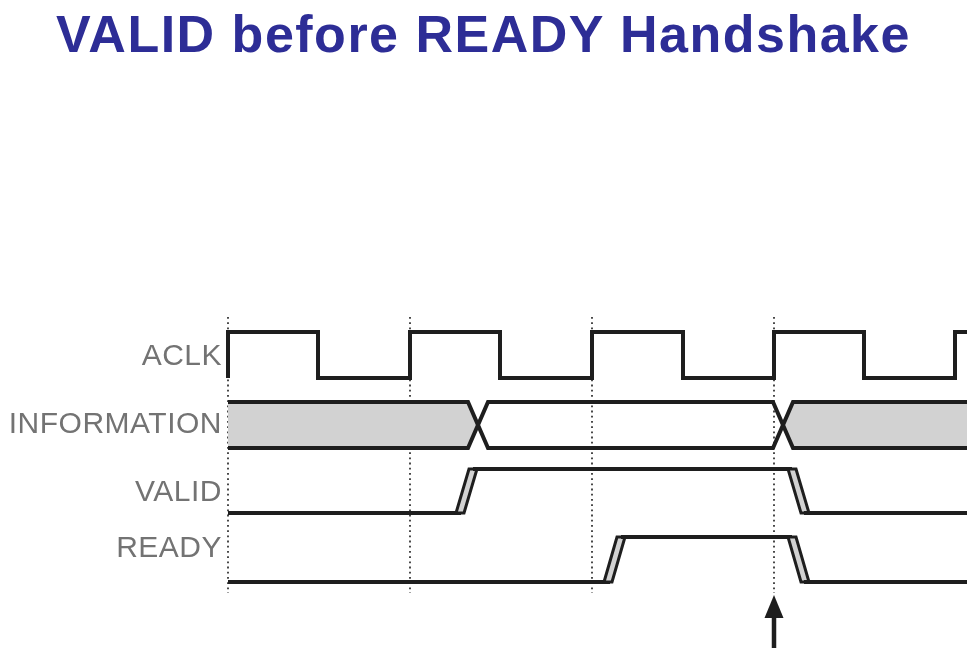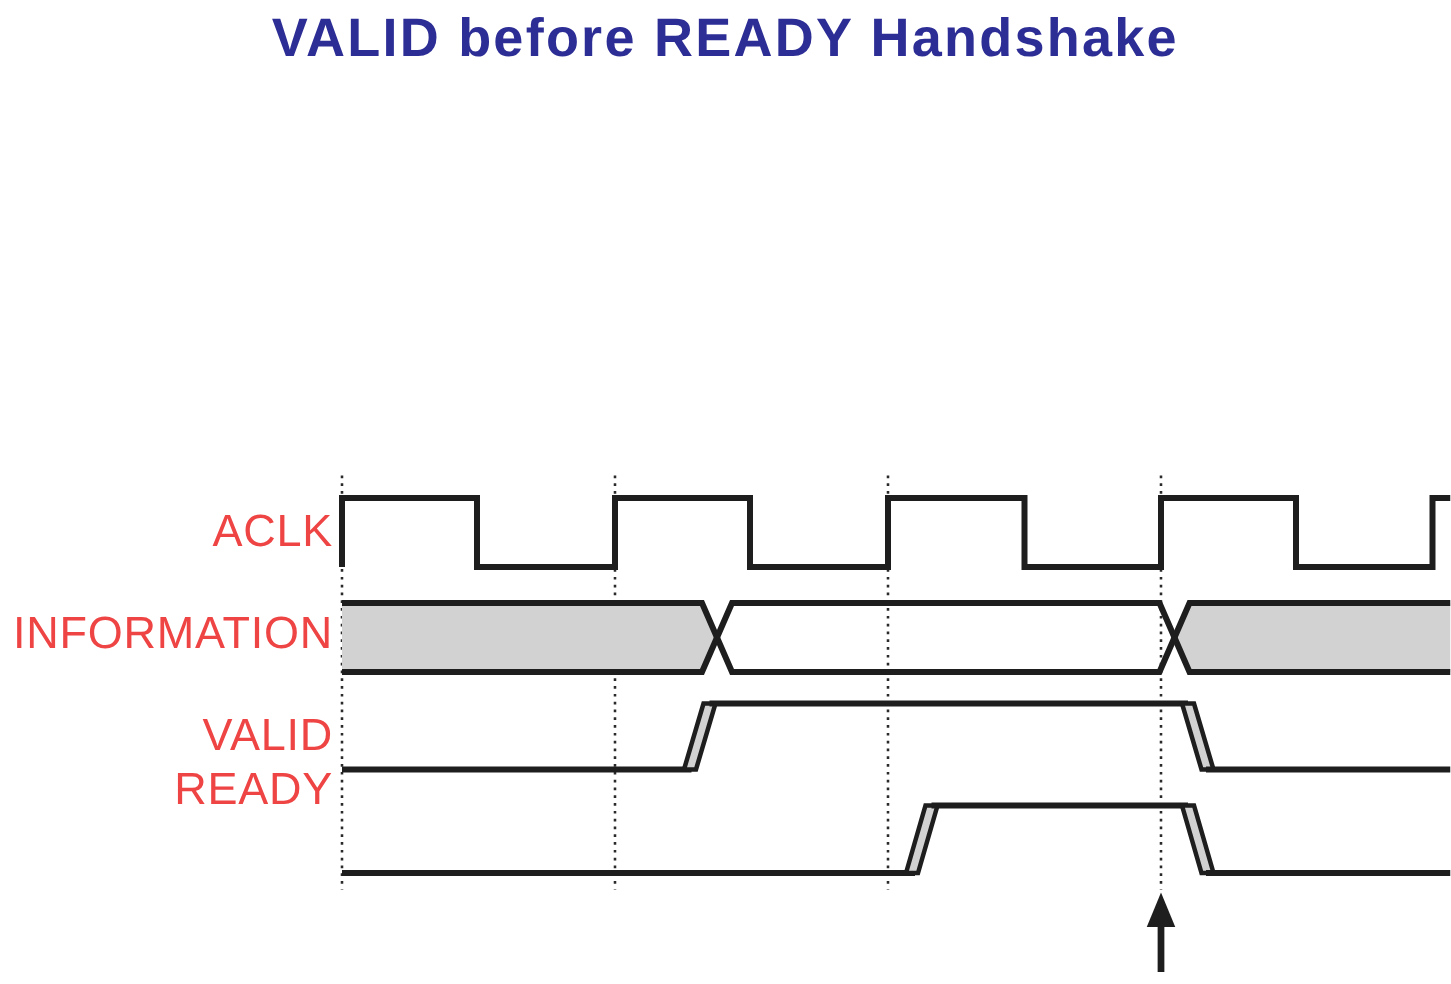--- a/index.html
+++ b/index.html
@@ -9,40 +9,40 @@
     overflow: hidden;
     position: relative;
     font-family: "Liberation Sans", sans-serif;
   }
   .slide { position: absolute; inset: 0; }
   .title {
     position: absolute;
     top: 4px; left: 0; width: 967px;
     margin: 0;
     text-align: center;
-    font-size: 36px;
+    font-size: 52px;
     font-weight: 700;
     letter-spacing: 1.5px;
     color: #2d2d96;
     white-space: nowrap;
   }
   .sig-label {
     position: absolute;
     right: 745px;              
     transform: translateY(-50%);
     font-size: 30px;
     line-height: 1;
-    color: #ef4444;
+    color: #737373;
     white-space: nowrap;
     letter-spacing: 0.5px;
   }
   .label-aclk  { top: 355px; }
   .label-info  { top: 423px; }   
   .label-valid { top: 491px; }
-  .label-ready { top: 527px; }
+  .label-ready { top: 547px; }
   svg.diagram { position: absolute; top: 0; left: 0; }
 </style>
 </head>
 <body>
 
 <div class="slide">
 
   <h1 class="title">VALID before READY Handshake</h1>
 
   <div class="sig-label label-aclk">ACLK</div>

